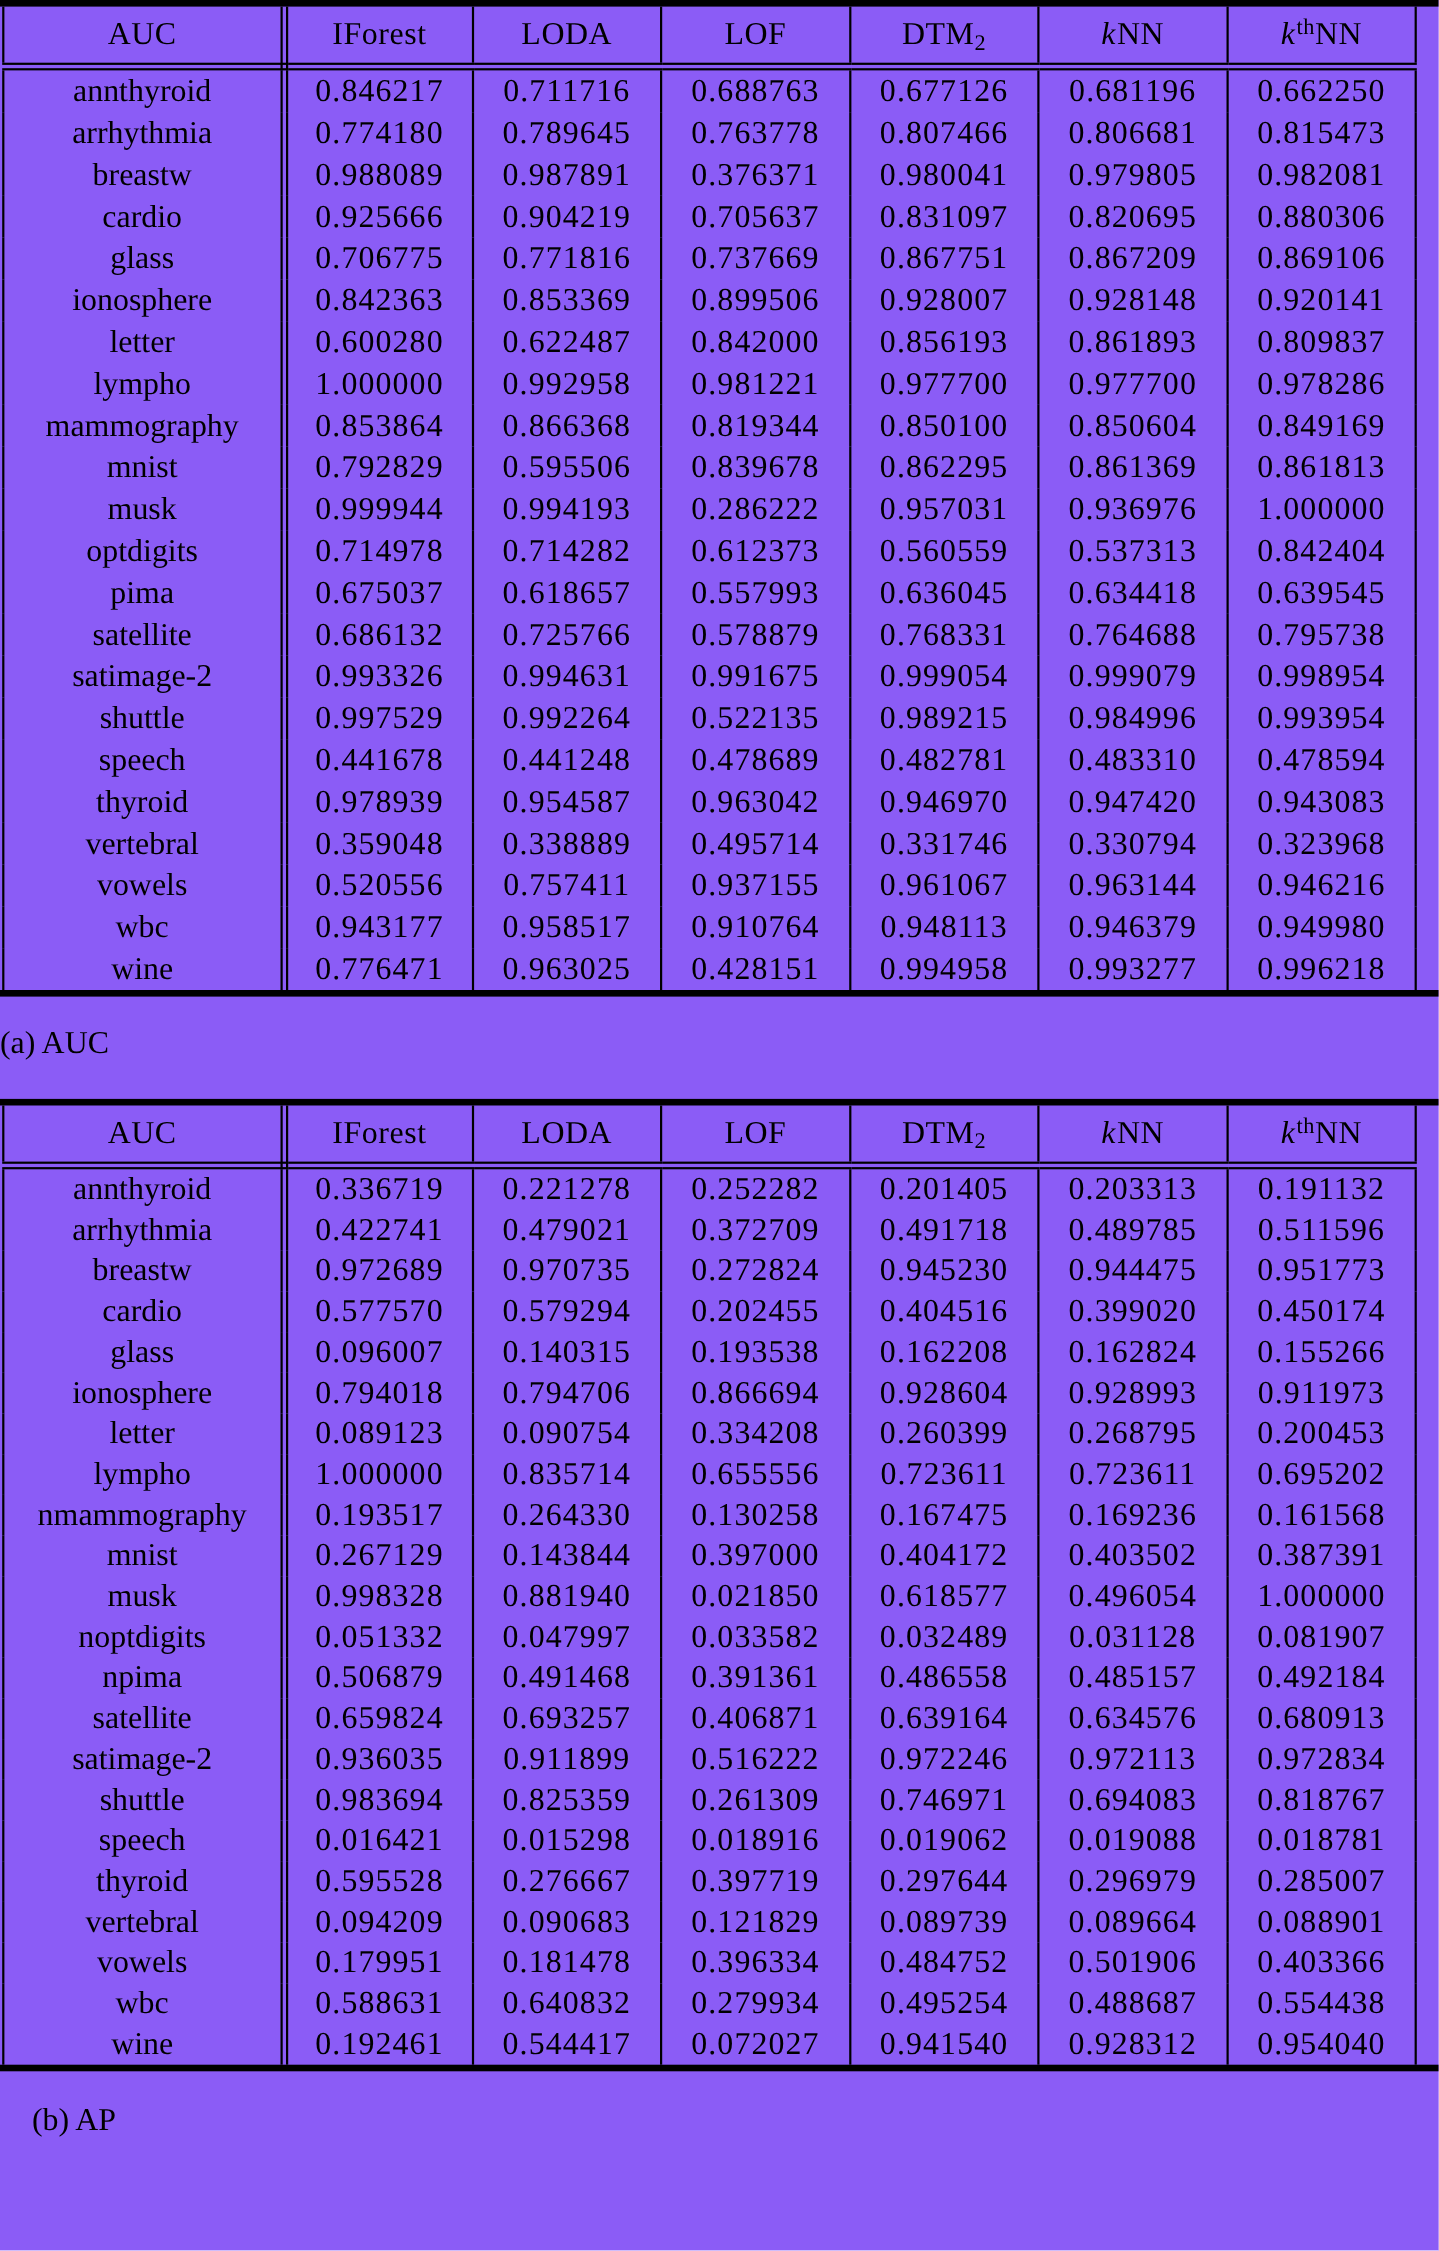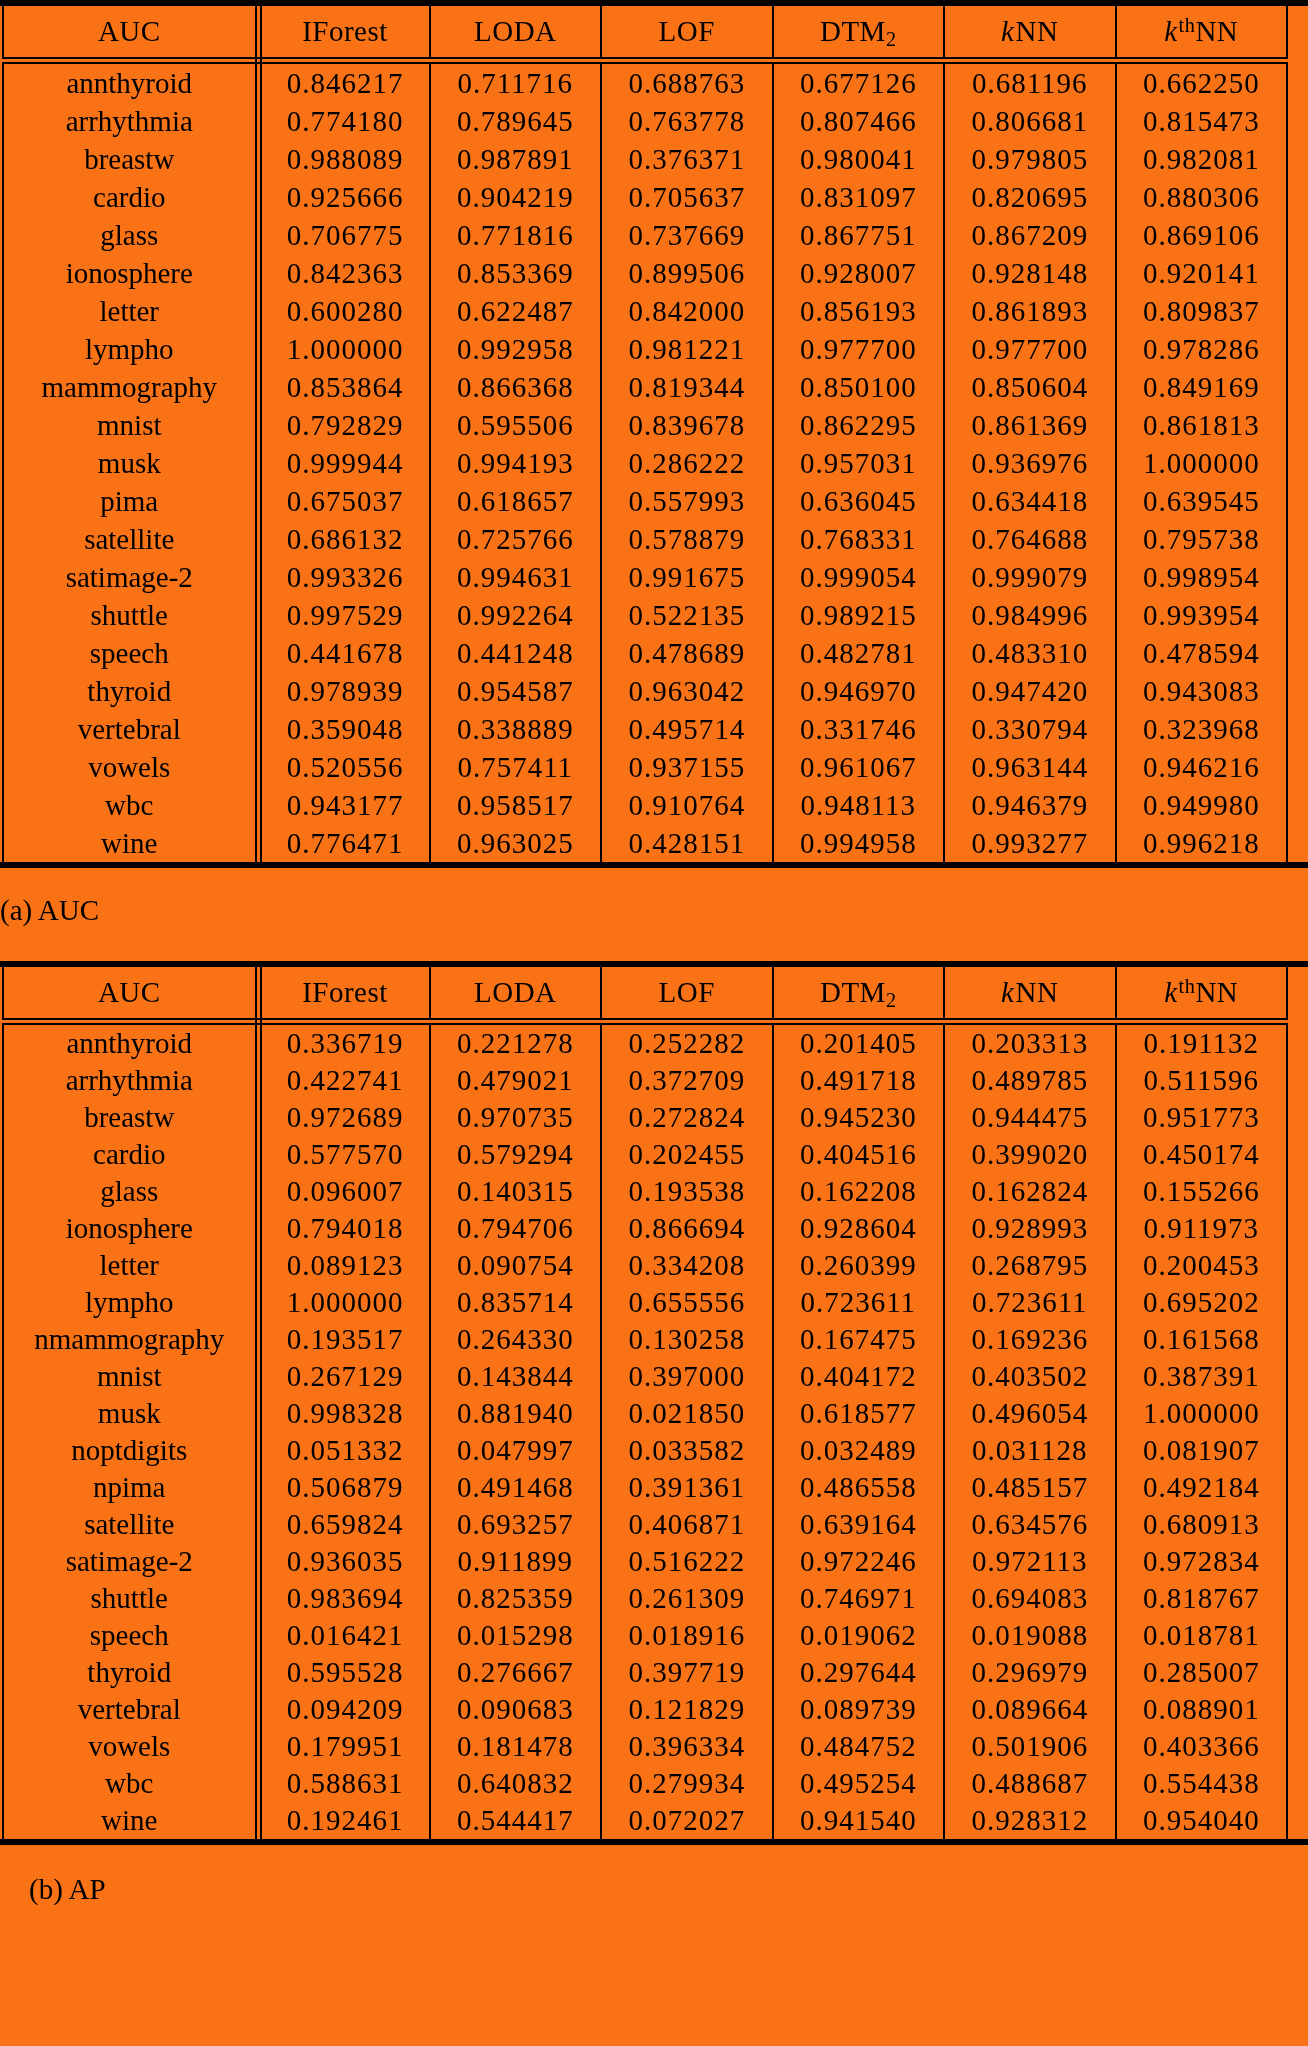--- a/index.html
+++ b/index.html
@@ -9,21 +9,21 @@
     width: 1308px;
   }
   body {
     font-family: "Liberation Serif", "DejaVu Serif", serif;
     color: #000000;
     -webkit-font-smoothing: antialiased;
   }
   .page {
     width: 1308px;
     height: 2046px;
-    background: #f97316;
+    background: #8b5cf6;
     overflow: hidden;
   }
   
   .table-block {
     width: 1308px;
     border-top: 6px solid #000;
     border-bottom: 6px solid #000;
   }
   .table-block.second { margin-top: 33px; }
 
@@ -220,20 +220,29 @@
             <tr>
               <td>musk</td>
               <td class="val">0.999944</td>
               <td class="val">0.994193</td>
               <td class="val">0.286222</td>
               <td class="val">0.957031</td>
               <td class="val">0.936976</td>
               <td class="val">1.000000</td>
             </tr>
             <tr>
+              <td>optdigits</td>
+              <td class="val">0.714978</td>
+              <td class="val">0.714282</td>
+              <td class="val">0.612373</td>
+              <td class="val">0.560559</td>
+              <td class="val">0.537313</td>
+              <td class="val">0.842404</td>
+            </tr>
+            <tr>
               <td>pima</td>
               <td class="val">0.675037</td>
               <td class="val">0.618657</td>
               <td class="val">0.557993</td>
               <td class="val">0.636045</td>
               <td class="val">0.634418</td>
               <td class="val">0.639545</td>
             </tr>
             <tr>
               <td>satellite</td>

